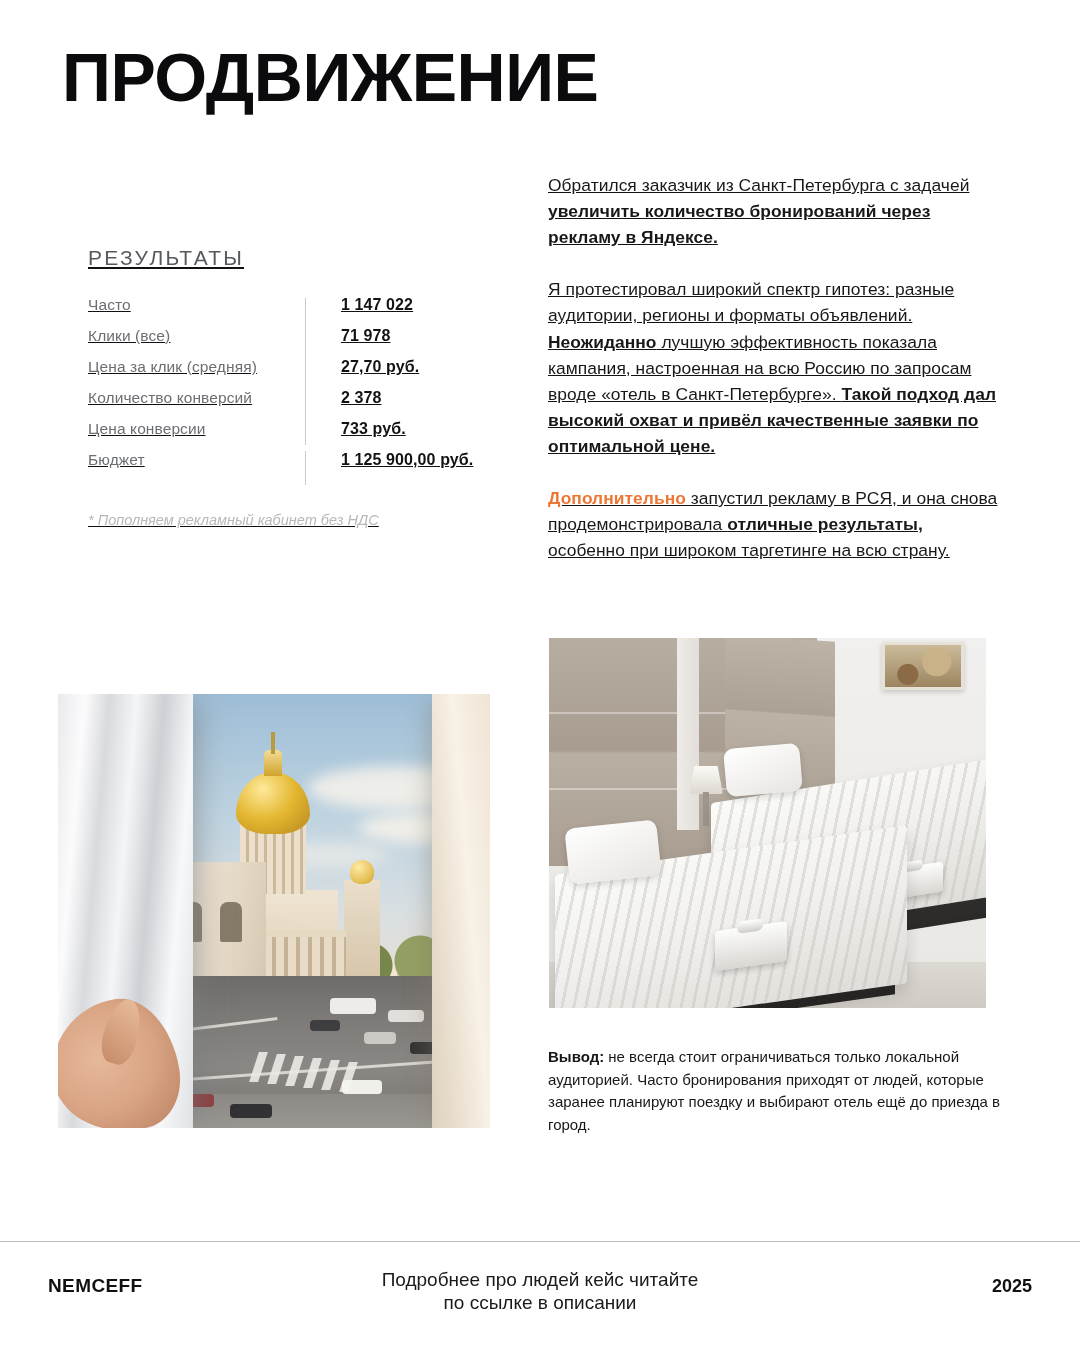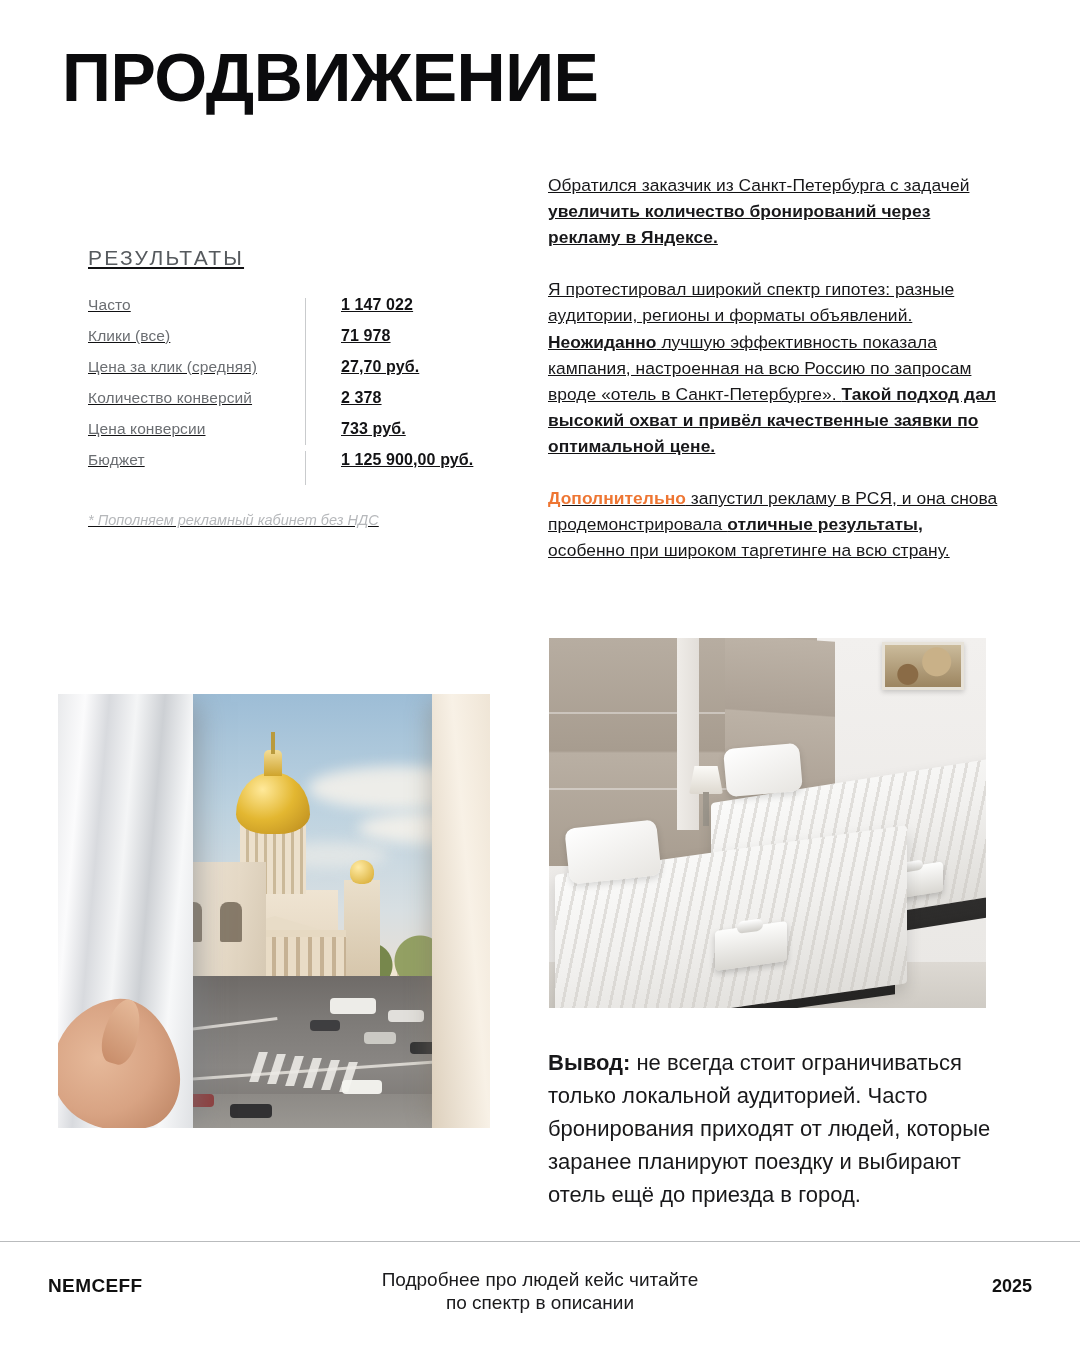--- a/index.html
+++ b/index.html
@@ -66,21 +66,21 @@
   .copy { position:absolute; left:548px; top:172px; width:452px;text-decoration:underline; }
   .copy p {
     font-size:17.4px; line-height:1.5; color:#18181a;
     margin-bottom:26px; letter-spacing:.05px;
   }
   .copy p:last-child { margin-bottom:0; }
   .copy b { font-weight:700; }
   .accent { color:#ee7633; font-weight:700; }
 
   .conclusion { position:absolute; left:548px; top:1046px; width:458px; }
-  .conclusion p { font-size:22px; line-height:1.5; color:#18181a; }
+  .conclusion p { font-size:15px; line-height:1.5; color:#18181a; }
   .conclusion b { font-weight:700; }
 
   
   .photo { position:absolute; overflow:hidden; background:#cfd3d6; }
 
   .photo-city { left:58px; top:694px; width:432px; height:434px; }
   .photo-room { left:549px; top:638px; width:437px; height:370px; }
 
   
   .sky {
@@ -486,17 +486,17 @@
   <section class="conclusion">
     <p>
       <b>Вывод:</b><span> не всегда стоит ограничиваться только локальной аудиторией. Часто бронирования приходят от людей, которые заранее планируют поездку и выбирают отель ещё до приезда в город.</span>
     </p>
   </section>
 
   <div class="footer-rule"></div>
   <div class="brand">NEMCEFF</div>
   <div class="footer-center">
     <div>Подробнее про людей кейс читайте</div>
-    <div>по спектр в описании</div>
+    <div>по ссылке в описании</div>
   </div>
   <div class="year">2025</div>
 
 </div>
 
 </body></html>

